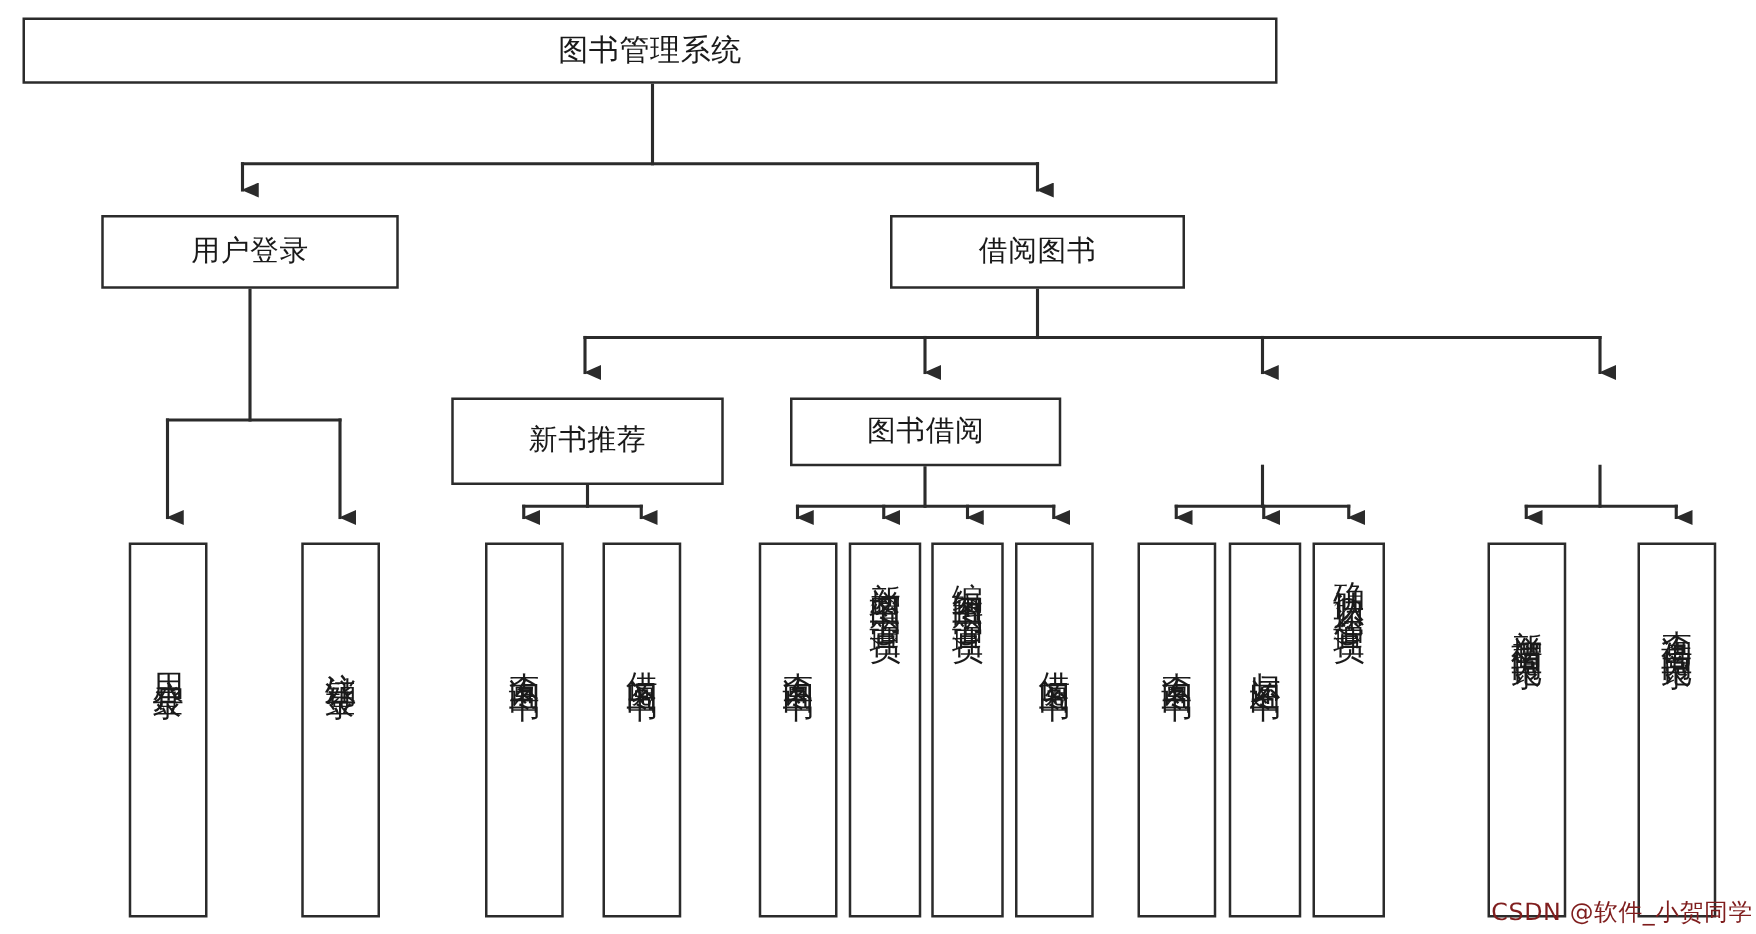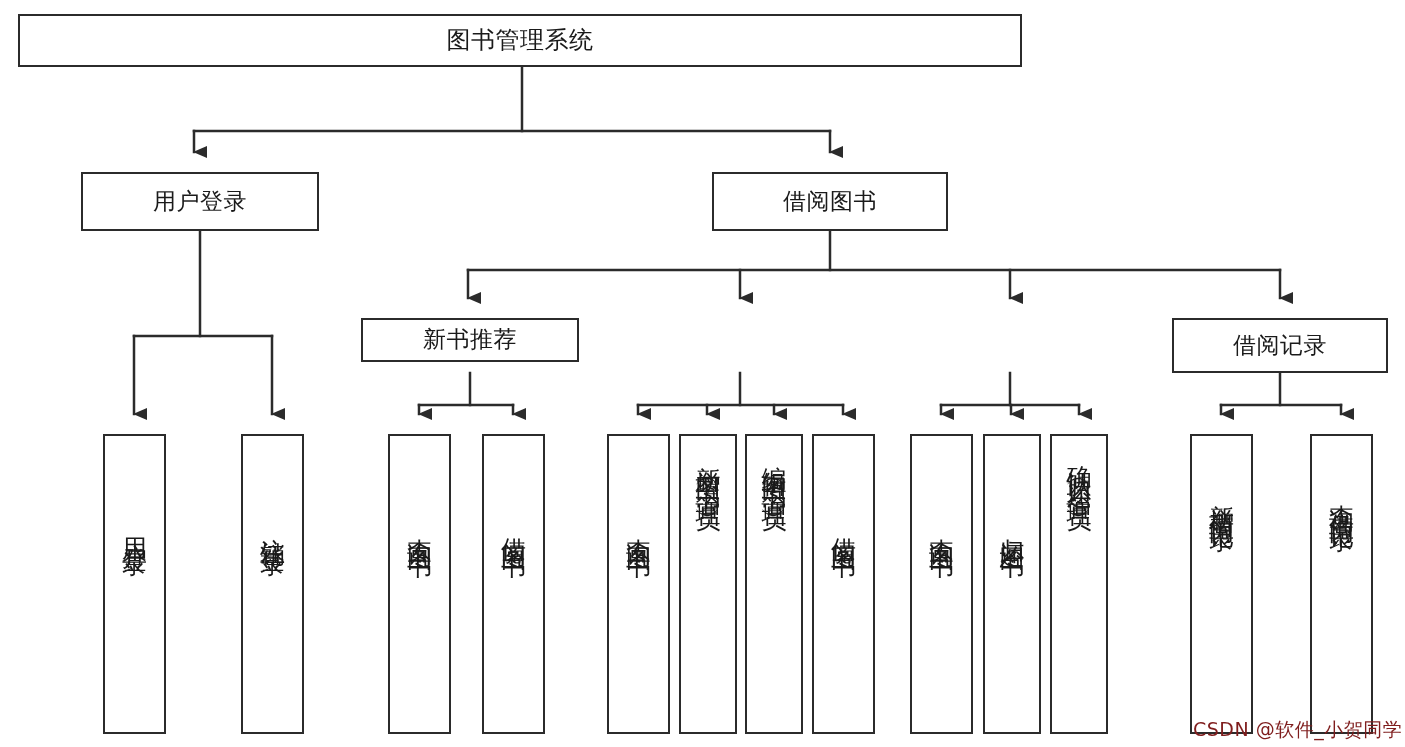--- a/index.html
+++ b/index.html
@@ -155,29 +155,29 @@
   </div>
 
   <div class="node-box node-h" style="left:81px; top:172px; width:238px; height:59px;">
     <span class="node-label">用户登录</span>
   </div>
 
   <div class="node-box node-h" style="left:712px; top:172px; width:236px; height:59px;">
     <span class="node-label">借阅图书</span>
   </div>
 
-  <div class="node-box node-h" style="left:361px; top:318px; width:218px; height:44px;">
+  <div class="node-box node-h" style="left:361px; top:318px; width:218px; height:70px;">
     <span class="node-label">新书推荐</span>
   </div>
 
-
-
-  <div class="node-box node-h" style="left:1172px; top:318px; width:216px; height:55px;">
-    <span class="node-label">借阅记录</span>
-  </div>
+  <div class="node-box node-h" style="left:632px; top:318px; width:217px; height:55px;">
+    <span class="node-label">图书借阅</span>
+  </div>
+
+
 
   <div class="node-box node-v" style="left:103px; top:434px; width:63px; height:300px; padding-top:82px;">
     <span class="node-label">用户登录</span>
   </div>
 
   <div class="node-box node-v" style="left:241px; top:434px; width:63px; height:300px; padding-top:82px;">
     <span class="node-label">注销登录</span>
   </div>
 
   <div class="node-box node-v" style="left:388px; top:434px; width:63px; height:300px; padding-top:82px;">

